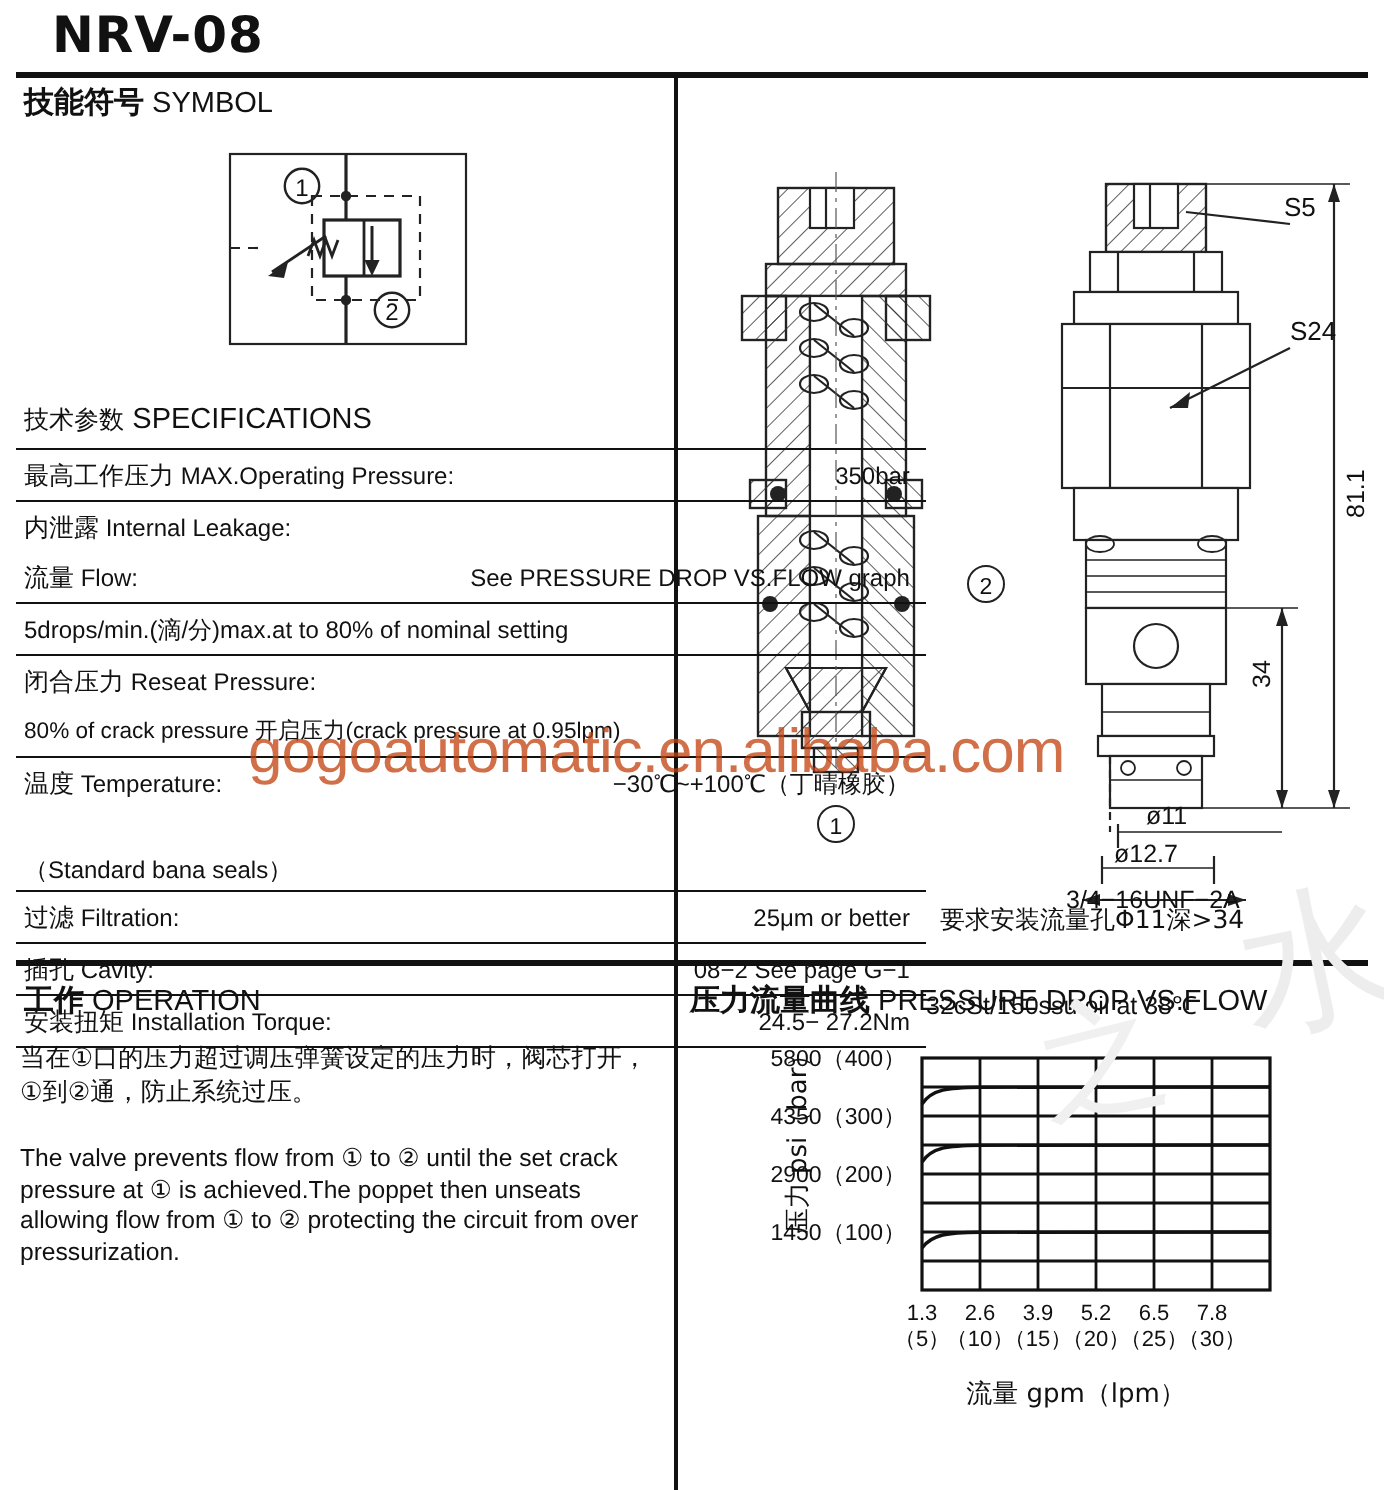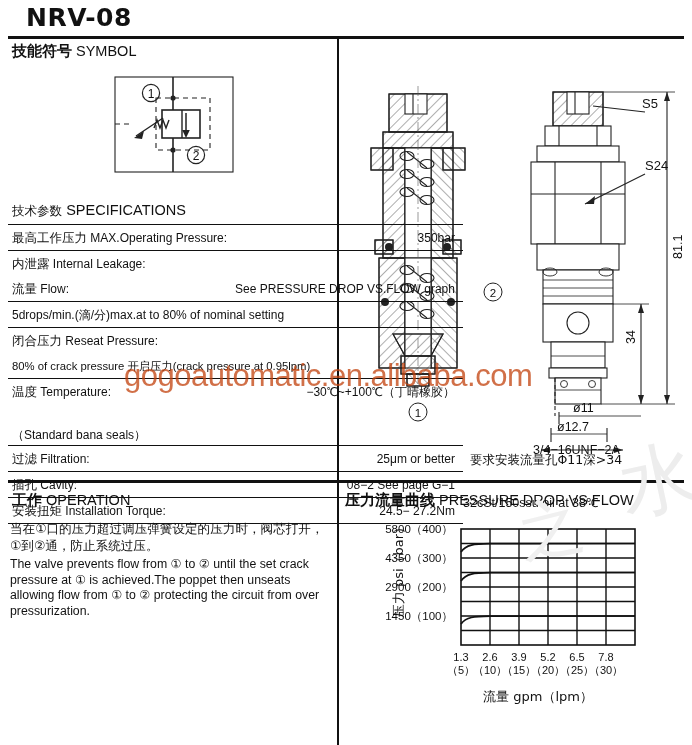--- a/index.html
+++ b/index.html
@@ -58,21 +58,21 @@
   .spec .hdr{border-bottom:1.6px solid #111;font-size:15px;height:24px;}
   .spec .noline{border-bottom:none;}
   .spec .tall{height:36px;}
 
   
   .op-body{
     position:absolute;left:10px;top:520px;width:318px;font-size:12.3px;
     line-height:15.6px;z-index:4;
   }
   .op-body .cnpara{font-family:"DejaVu Sans",sans-serif;font-size:12.6px;line-height:17px;}
-  .op-body .enpara{font-family:"Liberation Sans",sans-serif;margin-top:3px;}
+  .op-body .enpara{font-family:"Liberation Sans",sans-serif;margin-top:18px;}
 
   
   .draw{position:absolute;left:345px;top:44px;width:345px;height:430px;z-index:2;}
   .dim-note{
     position:absolute;left:470px;top:452px;font-size:12.5px;
     font-family:"DejaVu Sans",sans-serif;white-space:nowrap;z-index:4;
   }
 
   
   .chart-wrap{position:absolute;left:345px;top:490px;width:345px;height:250px;z-index:4;}

